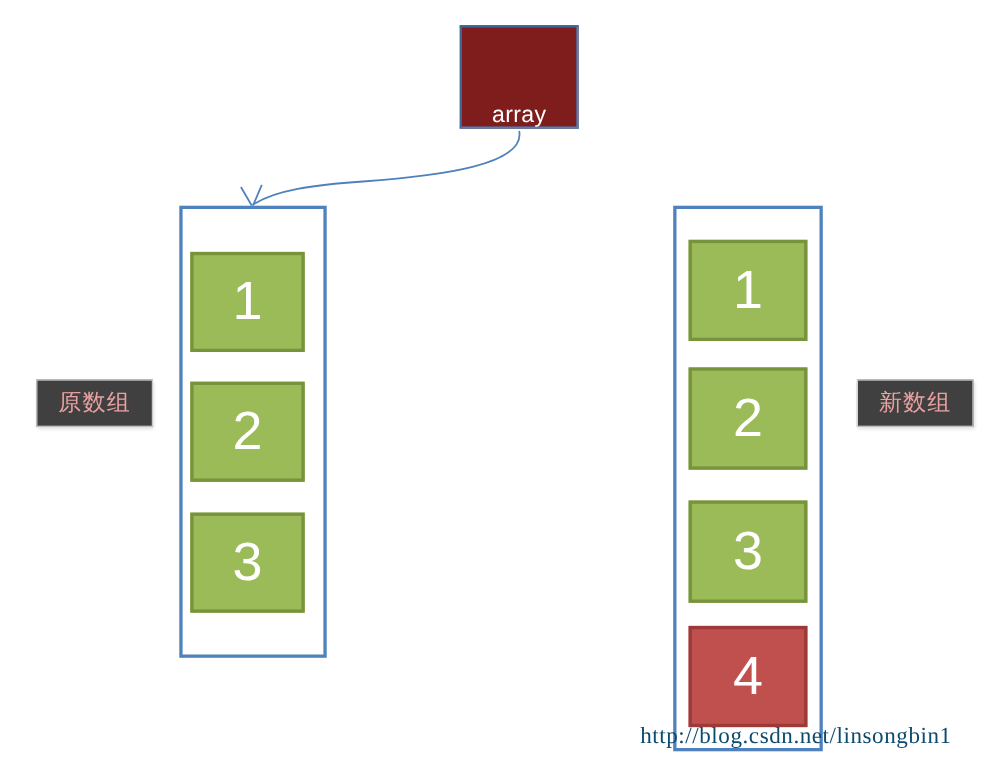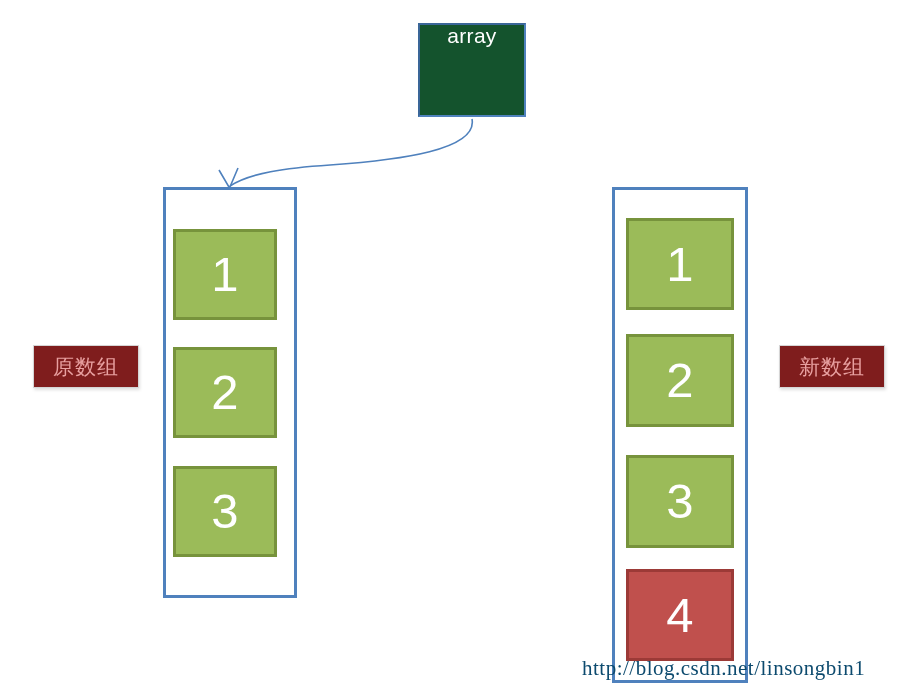--- a/index.html
+++ b/index.html
@@ -15,28 +15,28 @@
     font-family: "Liberation Sans", sans-serif;
   }
 
   
   #array-box {
     position: absolute;
     left: 418px;
     top: 23px;
     width: 108px;
     height: 94px;
-    background: #14532d;
+    background: #7f1d1d;
     border-top: 2px solid #3A6698;
     border-left: 2px solid #3A6698;
     border-right: 2px solid #4F81BD;
     border-bottom: 2px solid #4F81BD;
     box-sizing: border-box;
     display: flex;
-    align-items: flex-start;
+    align-items: flex-end;
     justify-content: center;
   }
   #array-box .box-label {
     color: #ffffff;
     font-size: 21px;
     letter-spacing: .3px;
     line-height: 1;
   }
 
   
@@ -100,21 +100,21 @@
   
   #new-cell-0 { left: 626px; top: 218px; width: 108px; height: 92px; }
   #new-cell-1 { left: 626px; top: 334px; width: 108px; height: 93px; }
   #new-cell-2 { left: 626px; top: 455px; width: 108px; height: 93px; }
   #new-cell-3 { left: 626px; top: 569px; width: 108px; height: 92px; }
 
   
   .annotation {
     position: absolute;
     box-sizing: border-box;
-    background: #7f1d1d;
+    background: #404040;
     border: 1px solid #D5D5D5;
     box-shadow: 1px 2px 3px rgba(0,0,0,.13);
     display: flex;
     align-items: center;
     justify-content: center;
   }
   .annotation .annotation-text {
     color: #E8A0A0;
     font-size: 21px;
     letter-spacing: 1px;

